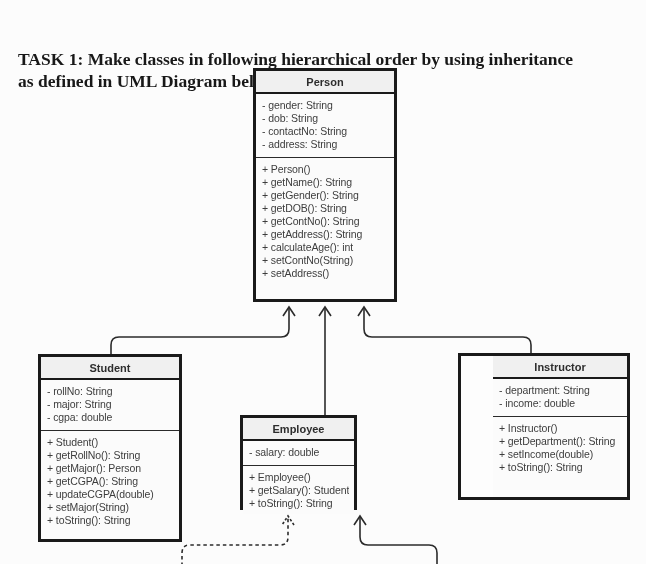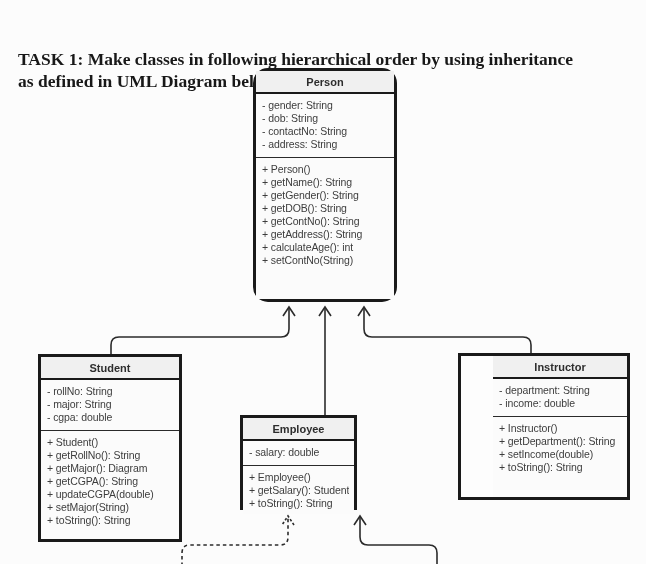--- a/index.html
+++ b/index.html
@@ -59,51 +59,52 @@
 
     <path d="M 325 415 L 325 307" fill="none" stroke="#2b2b2b" stroke-width="1.6" marker-end="url(#arrowOpen)"></path>
 
     <path d="M 531 353 L 531 345 Q 531 337 523 337 L 372 337 Q 364 337 364 329 L 364 307" fill="none" stroke="#2b2b2b" stroke-width="1.6" marker-end="url(#arrowOpen)"></path>
 
     <path d="M 182 566 L 182 553 Q 182 545 190 545 L 280 545 Q 288 545 288 537 L 288 516" fill="none" stroke="#2b2b2b" stroke-width="1.6" stroke-dasharray="3.5 3" marker-end="url(#arrowOpenDashed)"></path>
 
     <path d="M 437 566 L 437 553 Q 437 545 429 545 L 368 545 Q 360 545 360 537 L 360 516" fill="none" stroke="#2b2b2b" stroke-width="1.6" marker-end="url(#arrowOpen)"></path>
   </svg>
 
-  <div class="uml-class" style="left:253px; top:68px; width:144px; height:234px;border-radius:15px;">
+  <div class="uml-class" style="left:253px; top:68px; width:144px; height:234px;">
     <div class="uml-title">Person</div>
     <div class="uml-attrs">
         <div class="member">- gender: String</div>
         <div class="member">- dob: String</div>
         <div class="member">- contactNo: String</div>
         <div class="member">- address: String</div>
       </div>
     <div class="uml-methods">
         <div class="member">+ Person()</div>
         <div class="member">+ getName(): String</div>
         <div class="member">+ getGender(): String</div>
         <div class="member">+ getDOB(): String</div>
         <div class="member">+ getContNo(): String</div>
         <div class="member">+ getAddress(): String</div>
         <div class="member">+ calculateAge(): int</div>
         <div class="member">+ setContNo(String)</div>
+        <div class="member">+ setAddress()</div>
       </div>
   </div>
 
   <div class="uml-class" style="left:38px; top:354px; width:144px; height:188px;">
     <div class="uml-title">Student</div>
     <div class="uml-attrs">
         <div class="member">- rollNo: String</div>
         <div class="member">- major: String</div>
         <div class="member">- cgpa: double</div>
       </div>
     <div class="uml-methods">
         <div class="member">+ Student()</div>
         <div class="member">+ getRollNo(): String</div>
-        <div class="member">+ getMajor(): Diagram</div>
+        <div class="member">+ getMajor(): Person</div>
         <div class="member">+ getCGPA(): String</div>
         <div class="member">+ updateCGPA(double)</div>
         <div class="member">+ setMajor(String)</div>
         <div class="member">+ toString(): String</div>
       </div>
   </div>
 
   <div class="uml-class" style="left:240px; top:415px; width:117px; height:95px;">
     <div class="uml-title">Employee</div>
     <div class="uml-attrs">

